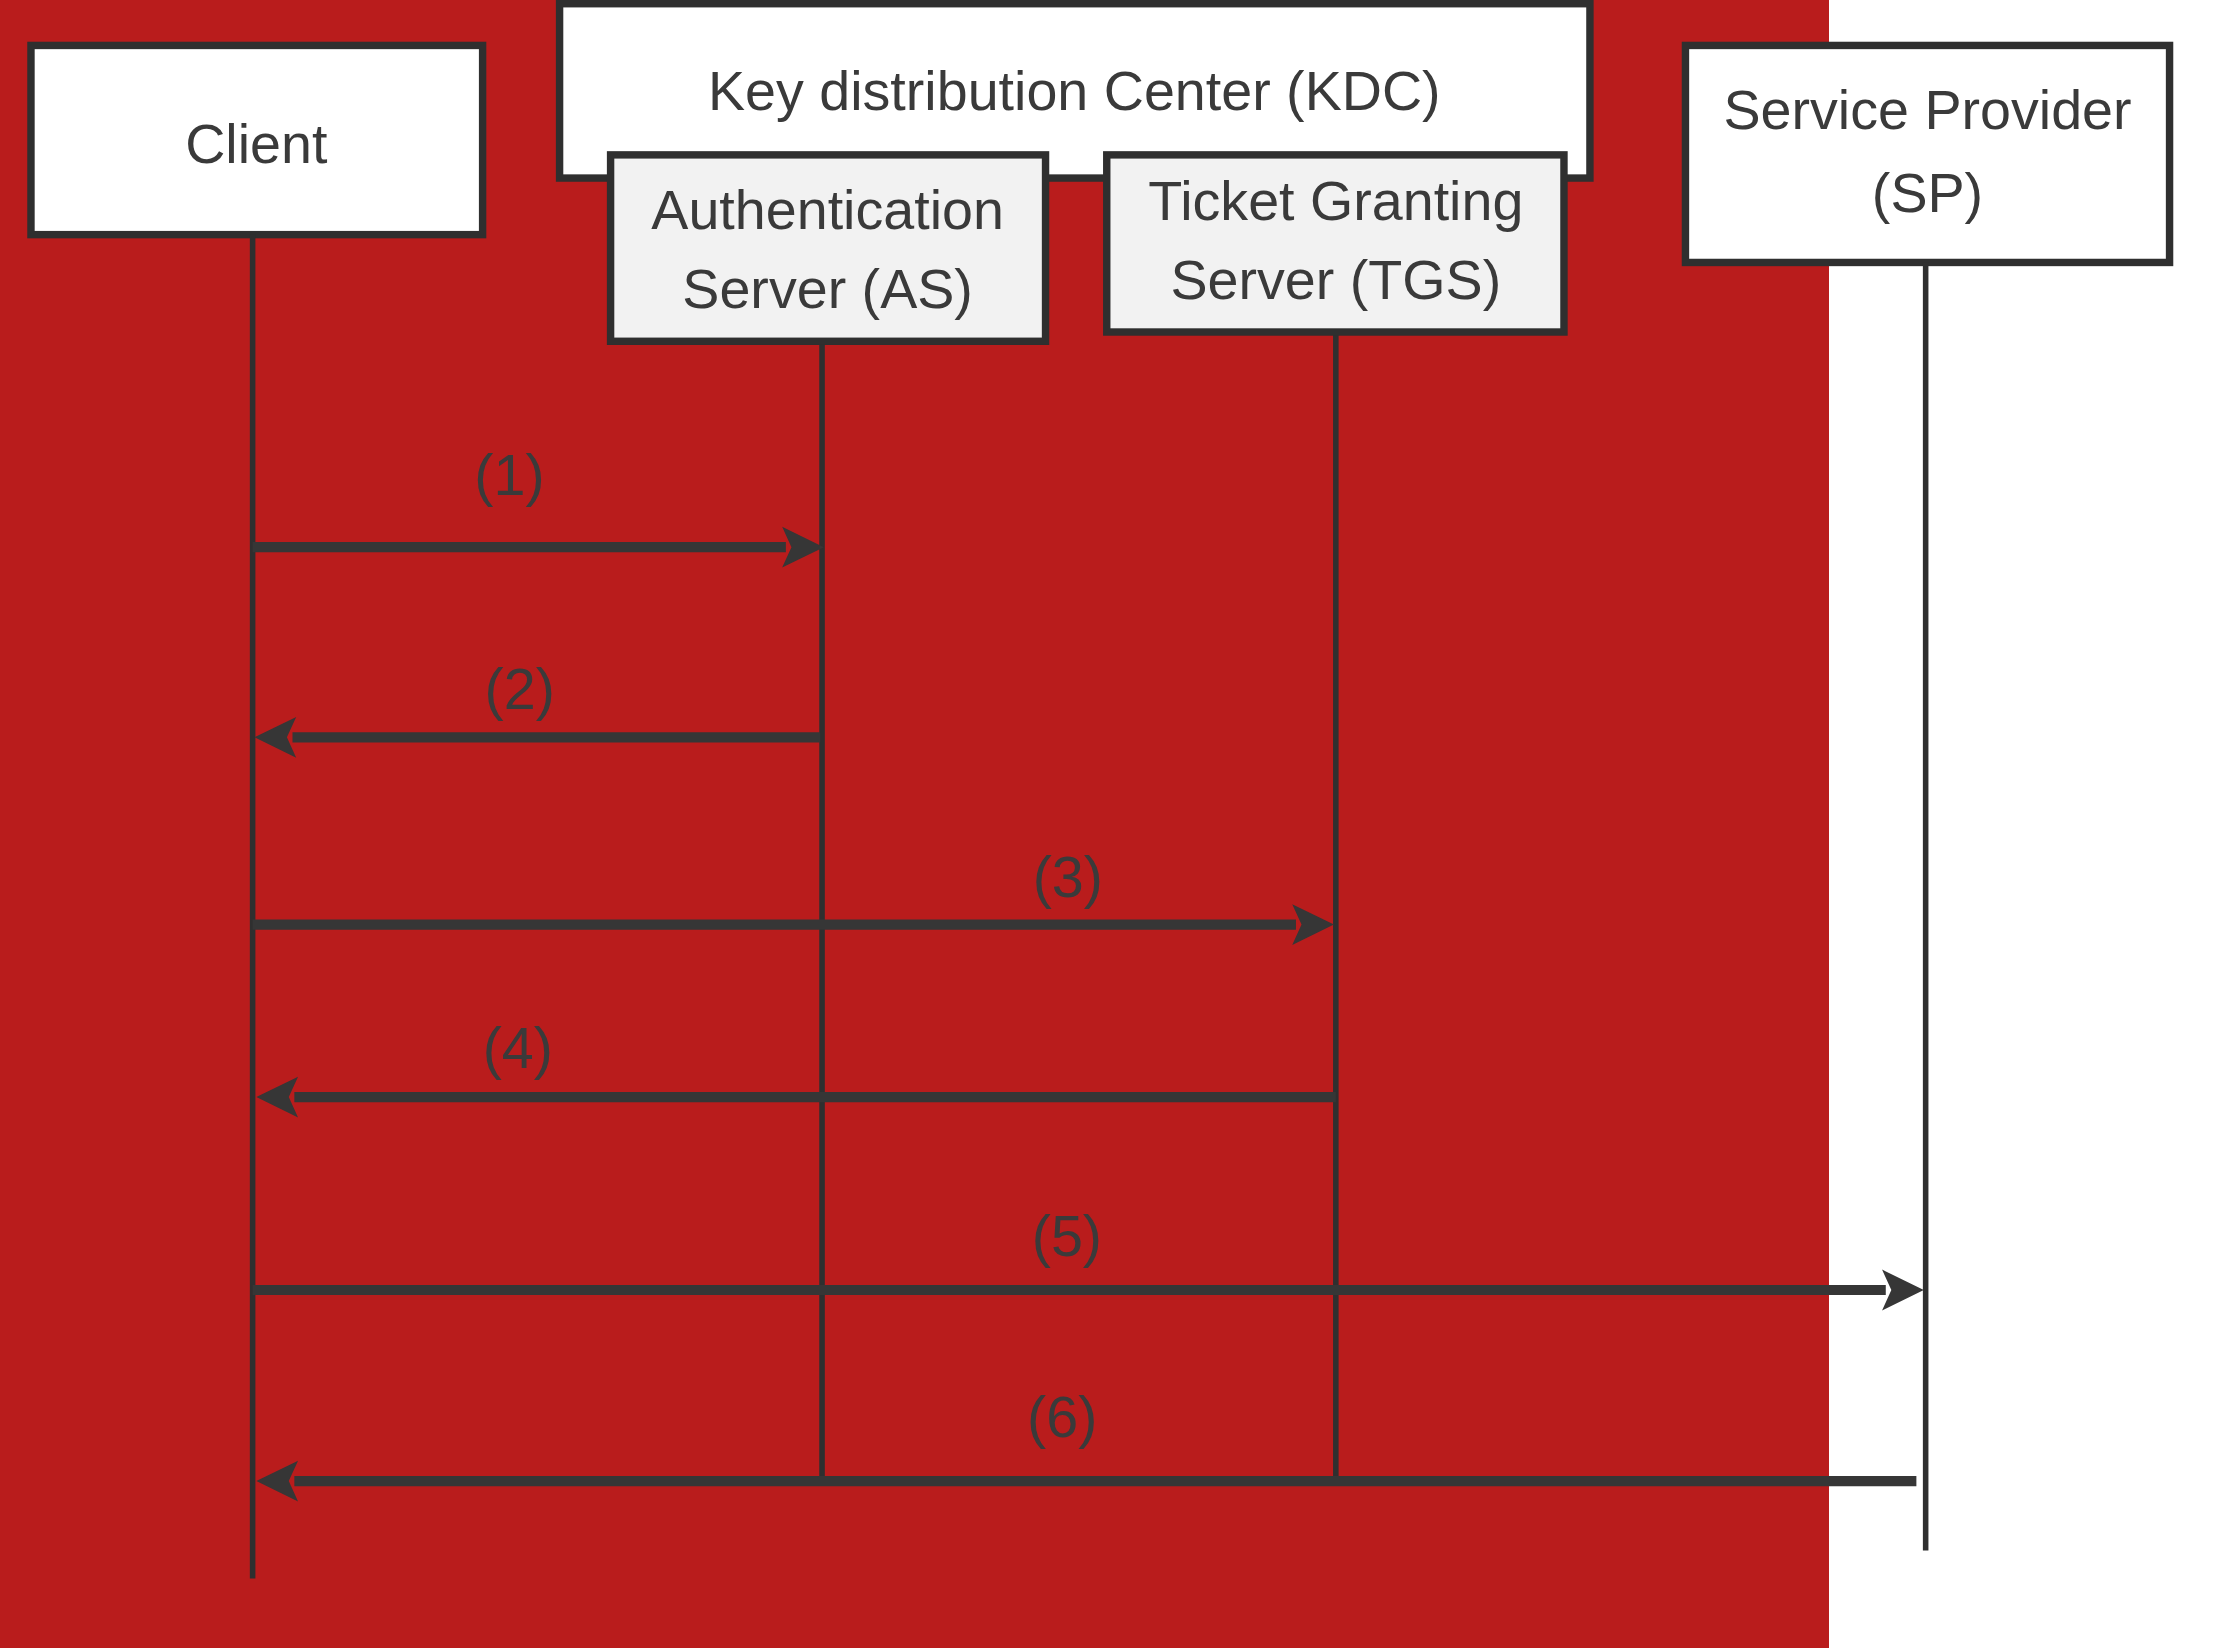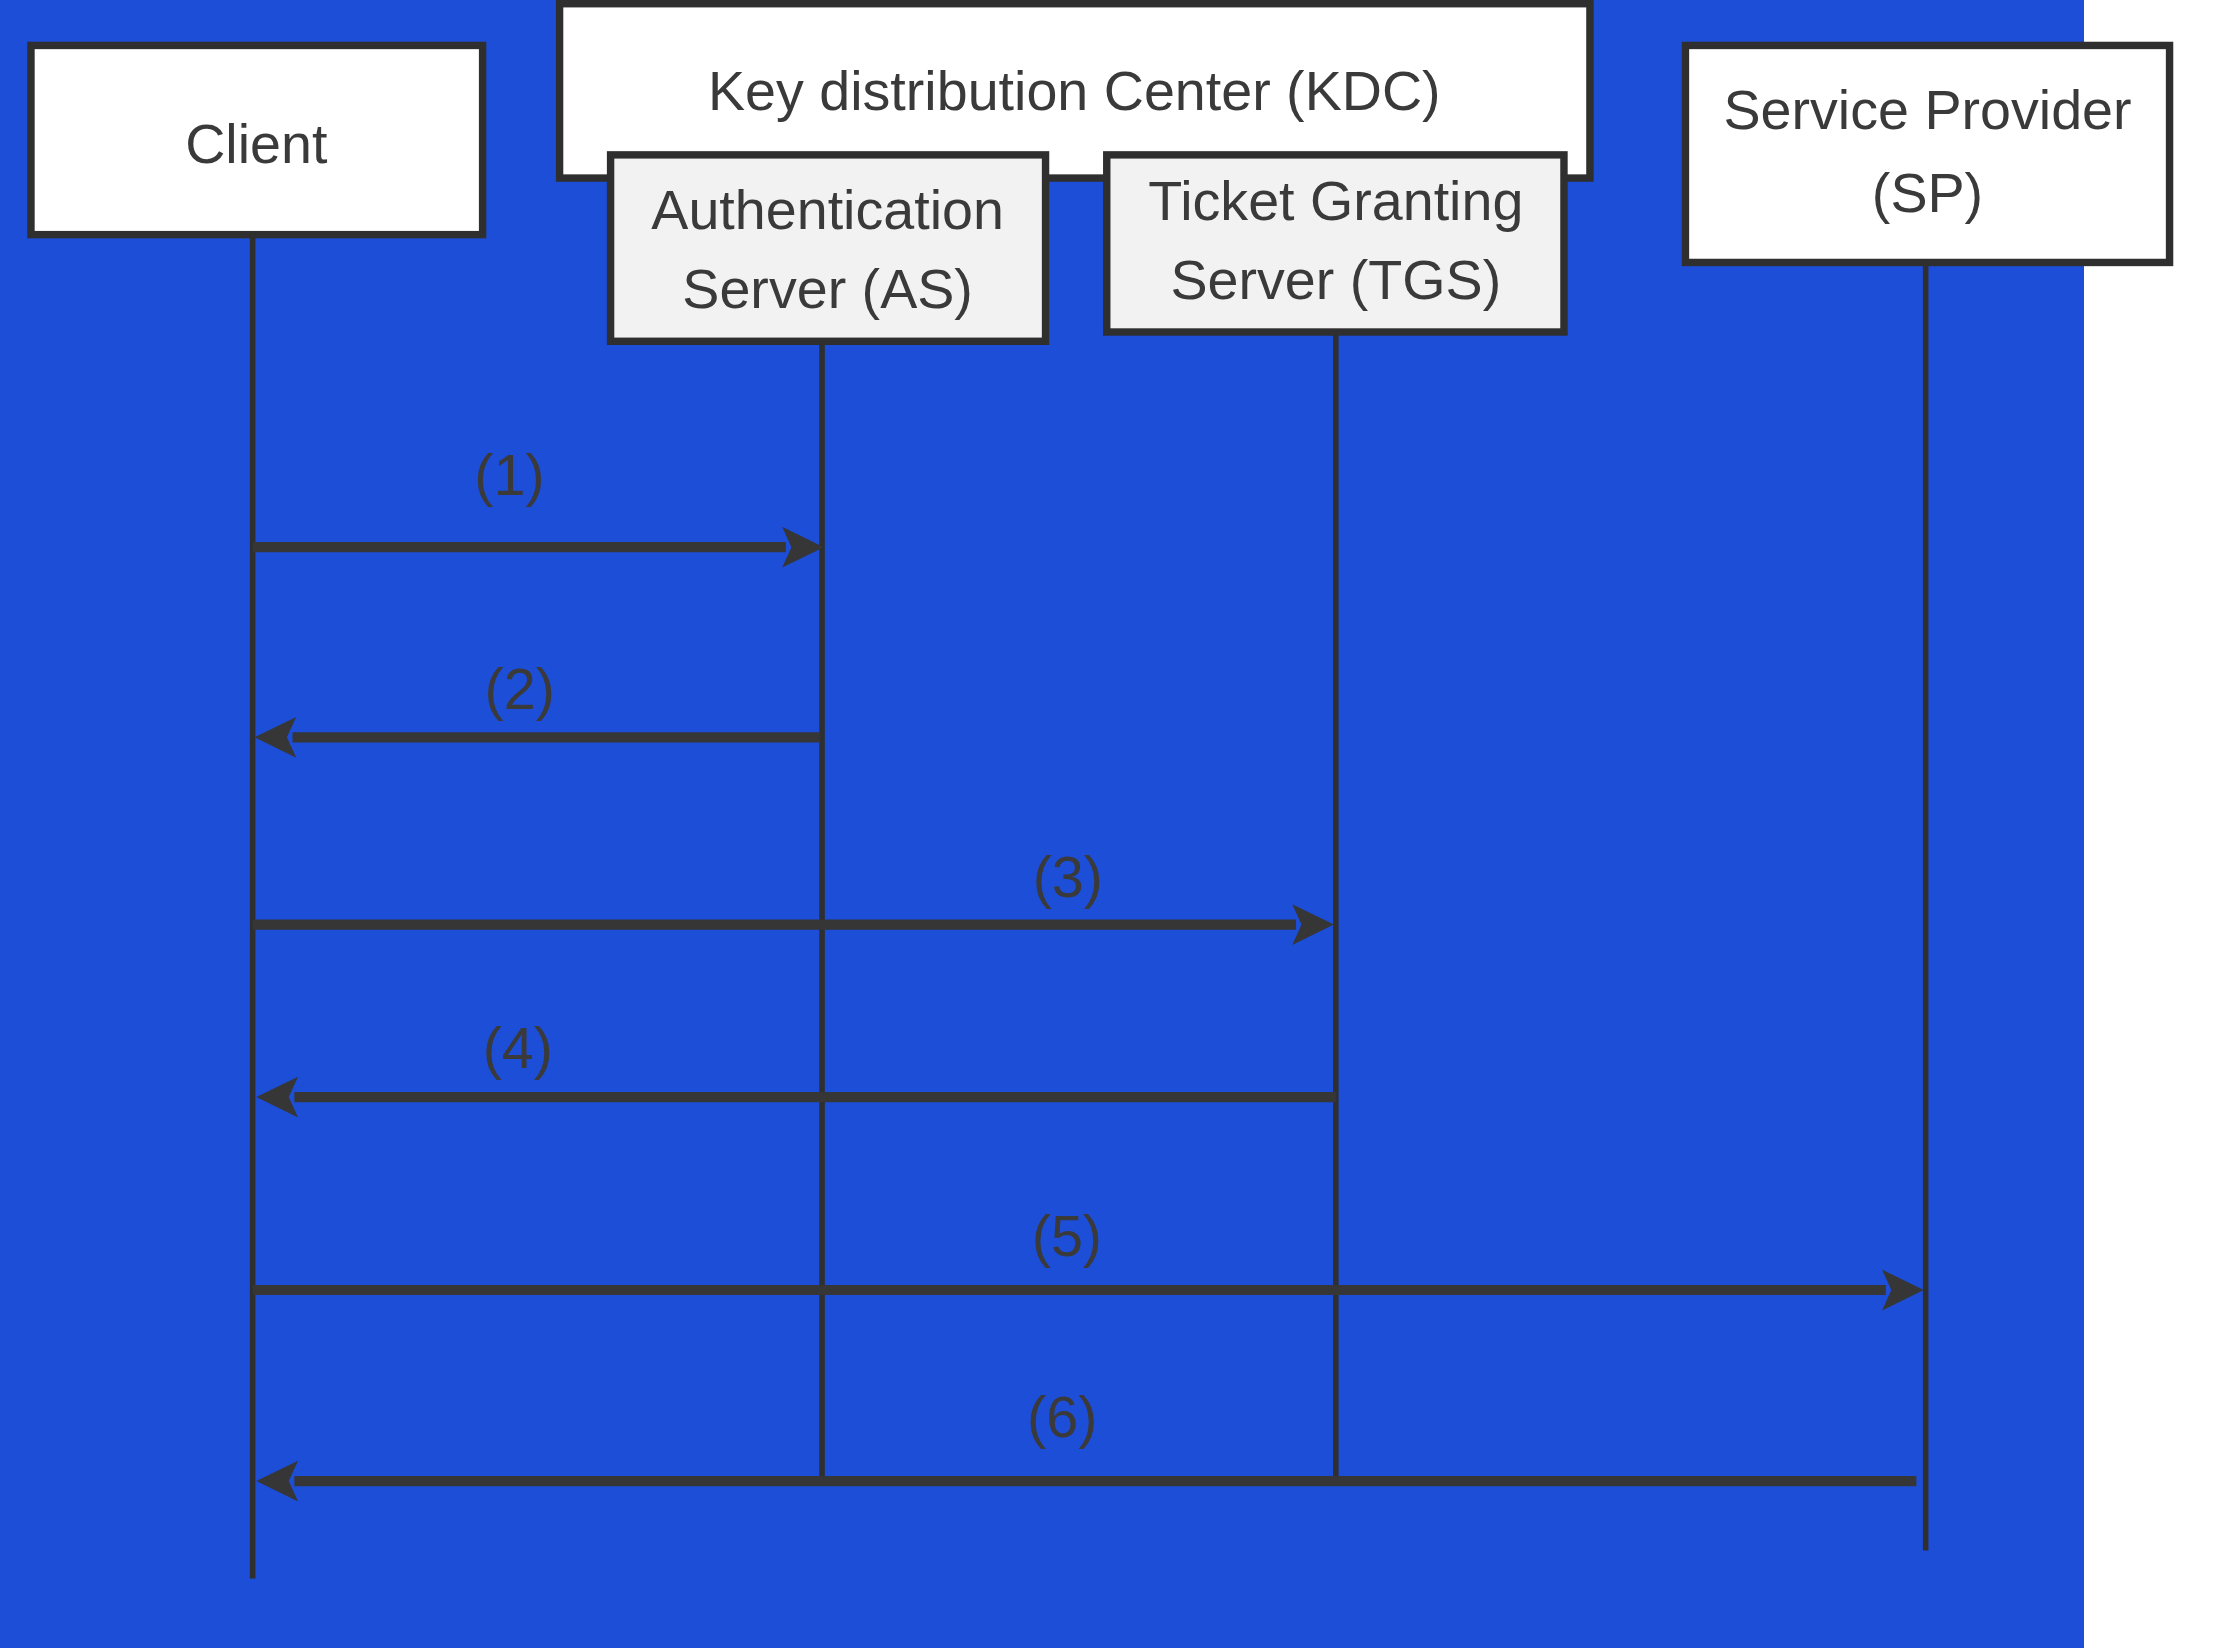--- a/index.html
+++ b/index.html
@@ -2,23 +2,23 @@
 <html style="font-size:15px"><head>
 <meta charset="utf-8">
 <style>
   html, body {
     margin: 0;
     padding: 0;
     background: #ffffff;
   }
   .stage {
     position: relative;
-    width: 2084px;
+    width: 1829px;
     height: 1648px;
-    background: #1d4ed8;
+    background: #b91c1c;
   }
   svg {
     display: block;
   }
   text {
     font-family: "Liberation Sans", sans-serif;
     fill: #3a3a3a;
   }
   .actor-label {
     font-size: 60px;

